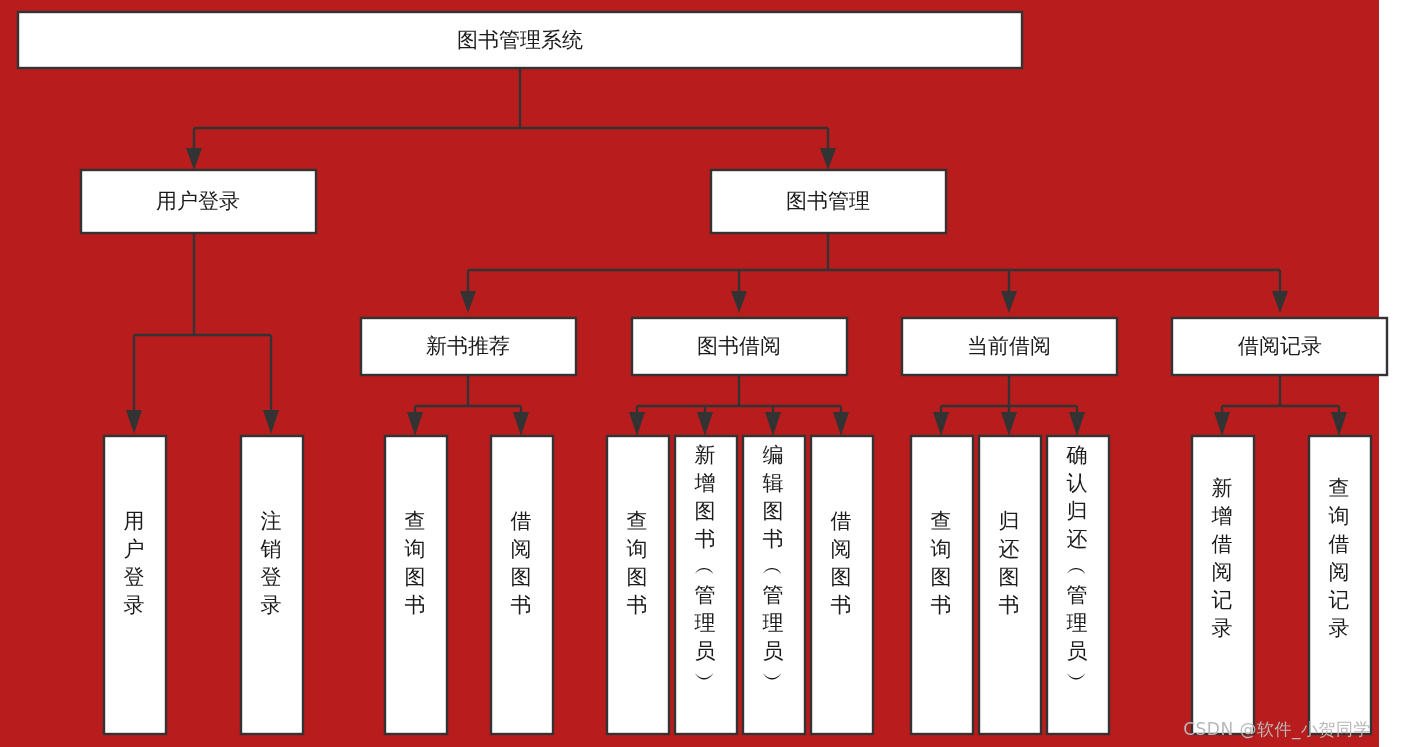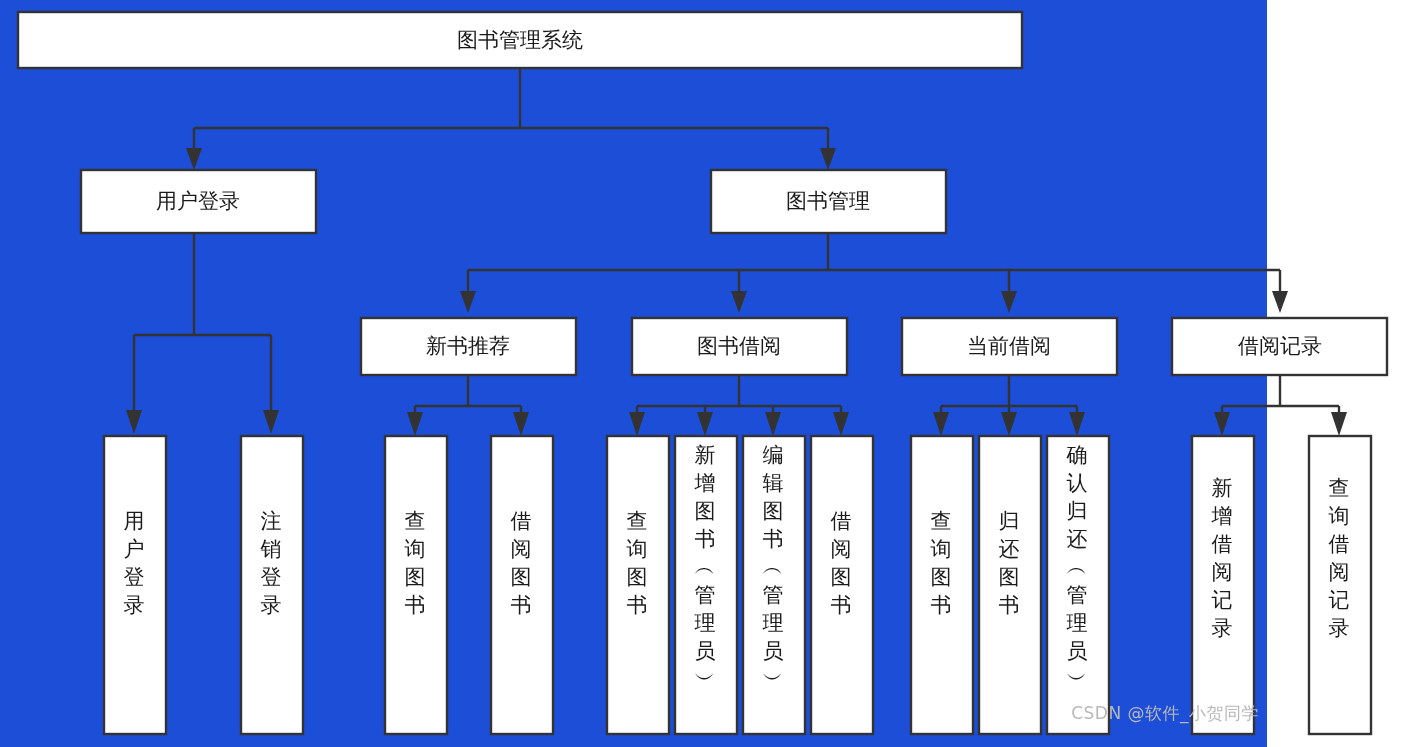--- a/index.html
+++ b/index.html
@@ -8,23 +8,23 @@
     background: #ffffff;
   }
   body {
     width: 1405px;
     height: 747px;
     font-family: "DejaVu Sans", "Liberation Sans", sans-serif;
     overflow: hidden;
   }
   #diagram-root {
     position: relative;
-    width: 1267px;
+    width: 1379px;
     height: 747px;
-    background: #1d4ed8;
+    background: #b91c1c;
   }
   svg.tree-canvas {
     position: absolute;
     left: 0;
     top: 0;
     width: 1405px;
     height: 747px;
     display: block;
   }
   .node-box {
@@ -51,21 +51,21 @@
     fill: none;
     stroke-linecap: butt;
   }
   .arrow-head {
     fill: #333333;
     stroke: none;
   }
   .watermark {
     position: absolute;
     right: 8px;
-    bottom: 22px;
+    bottom: 6px;
     font-family: "DejaVu Sans", "Liberation Sans", sans-serif;
     font-size: 17px;
     color: #b8b8b8;
     letter-spacing: 0.5px;
     white-space: nowrap;
     pointer-events: none;
     text-align: center;
   }
 </style>
 </head>

